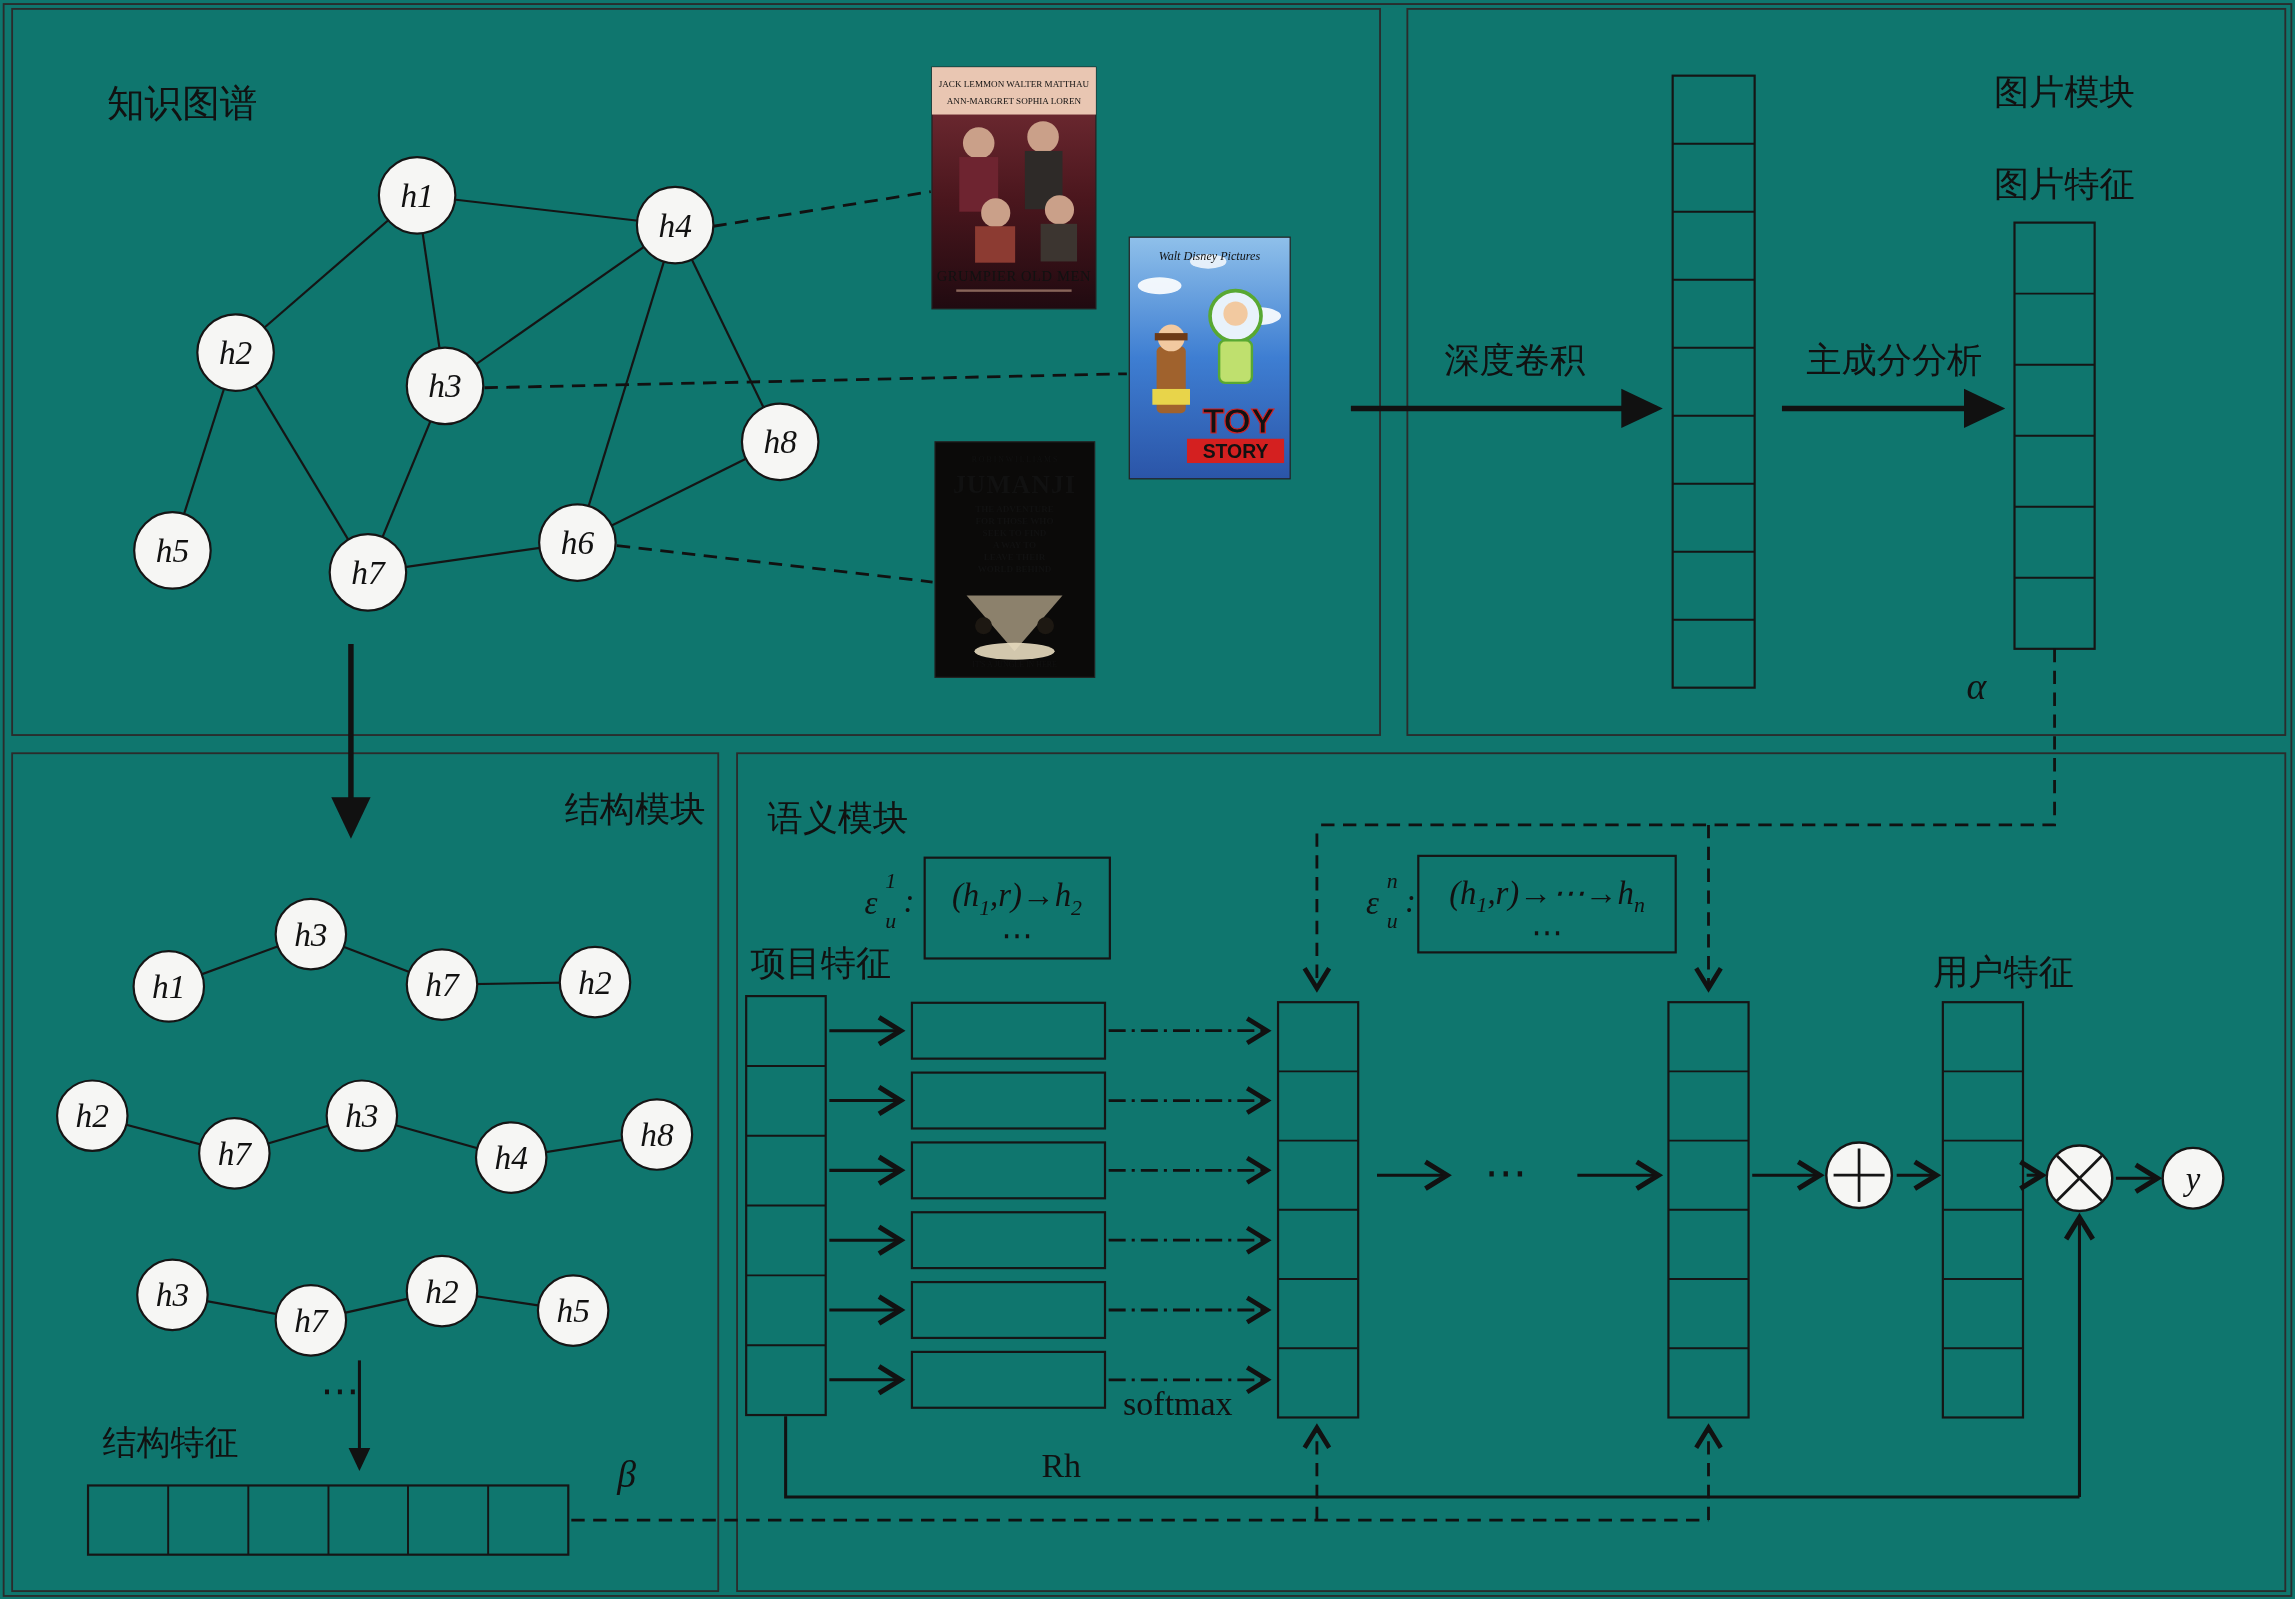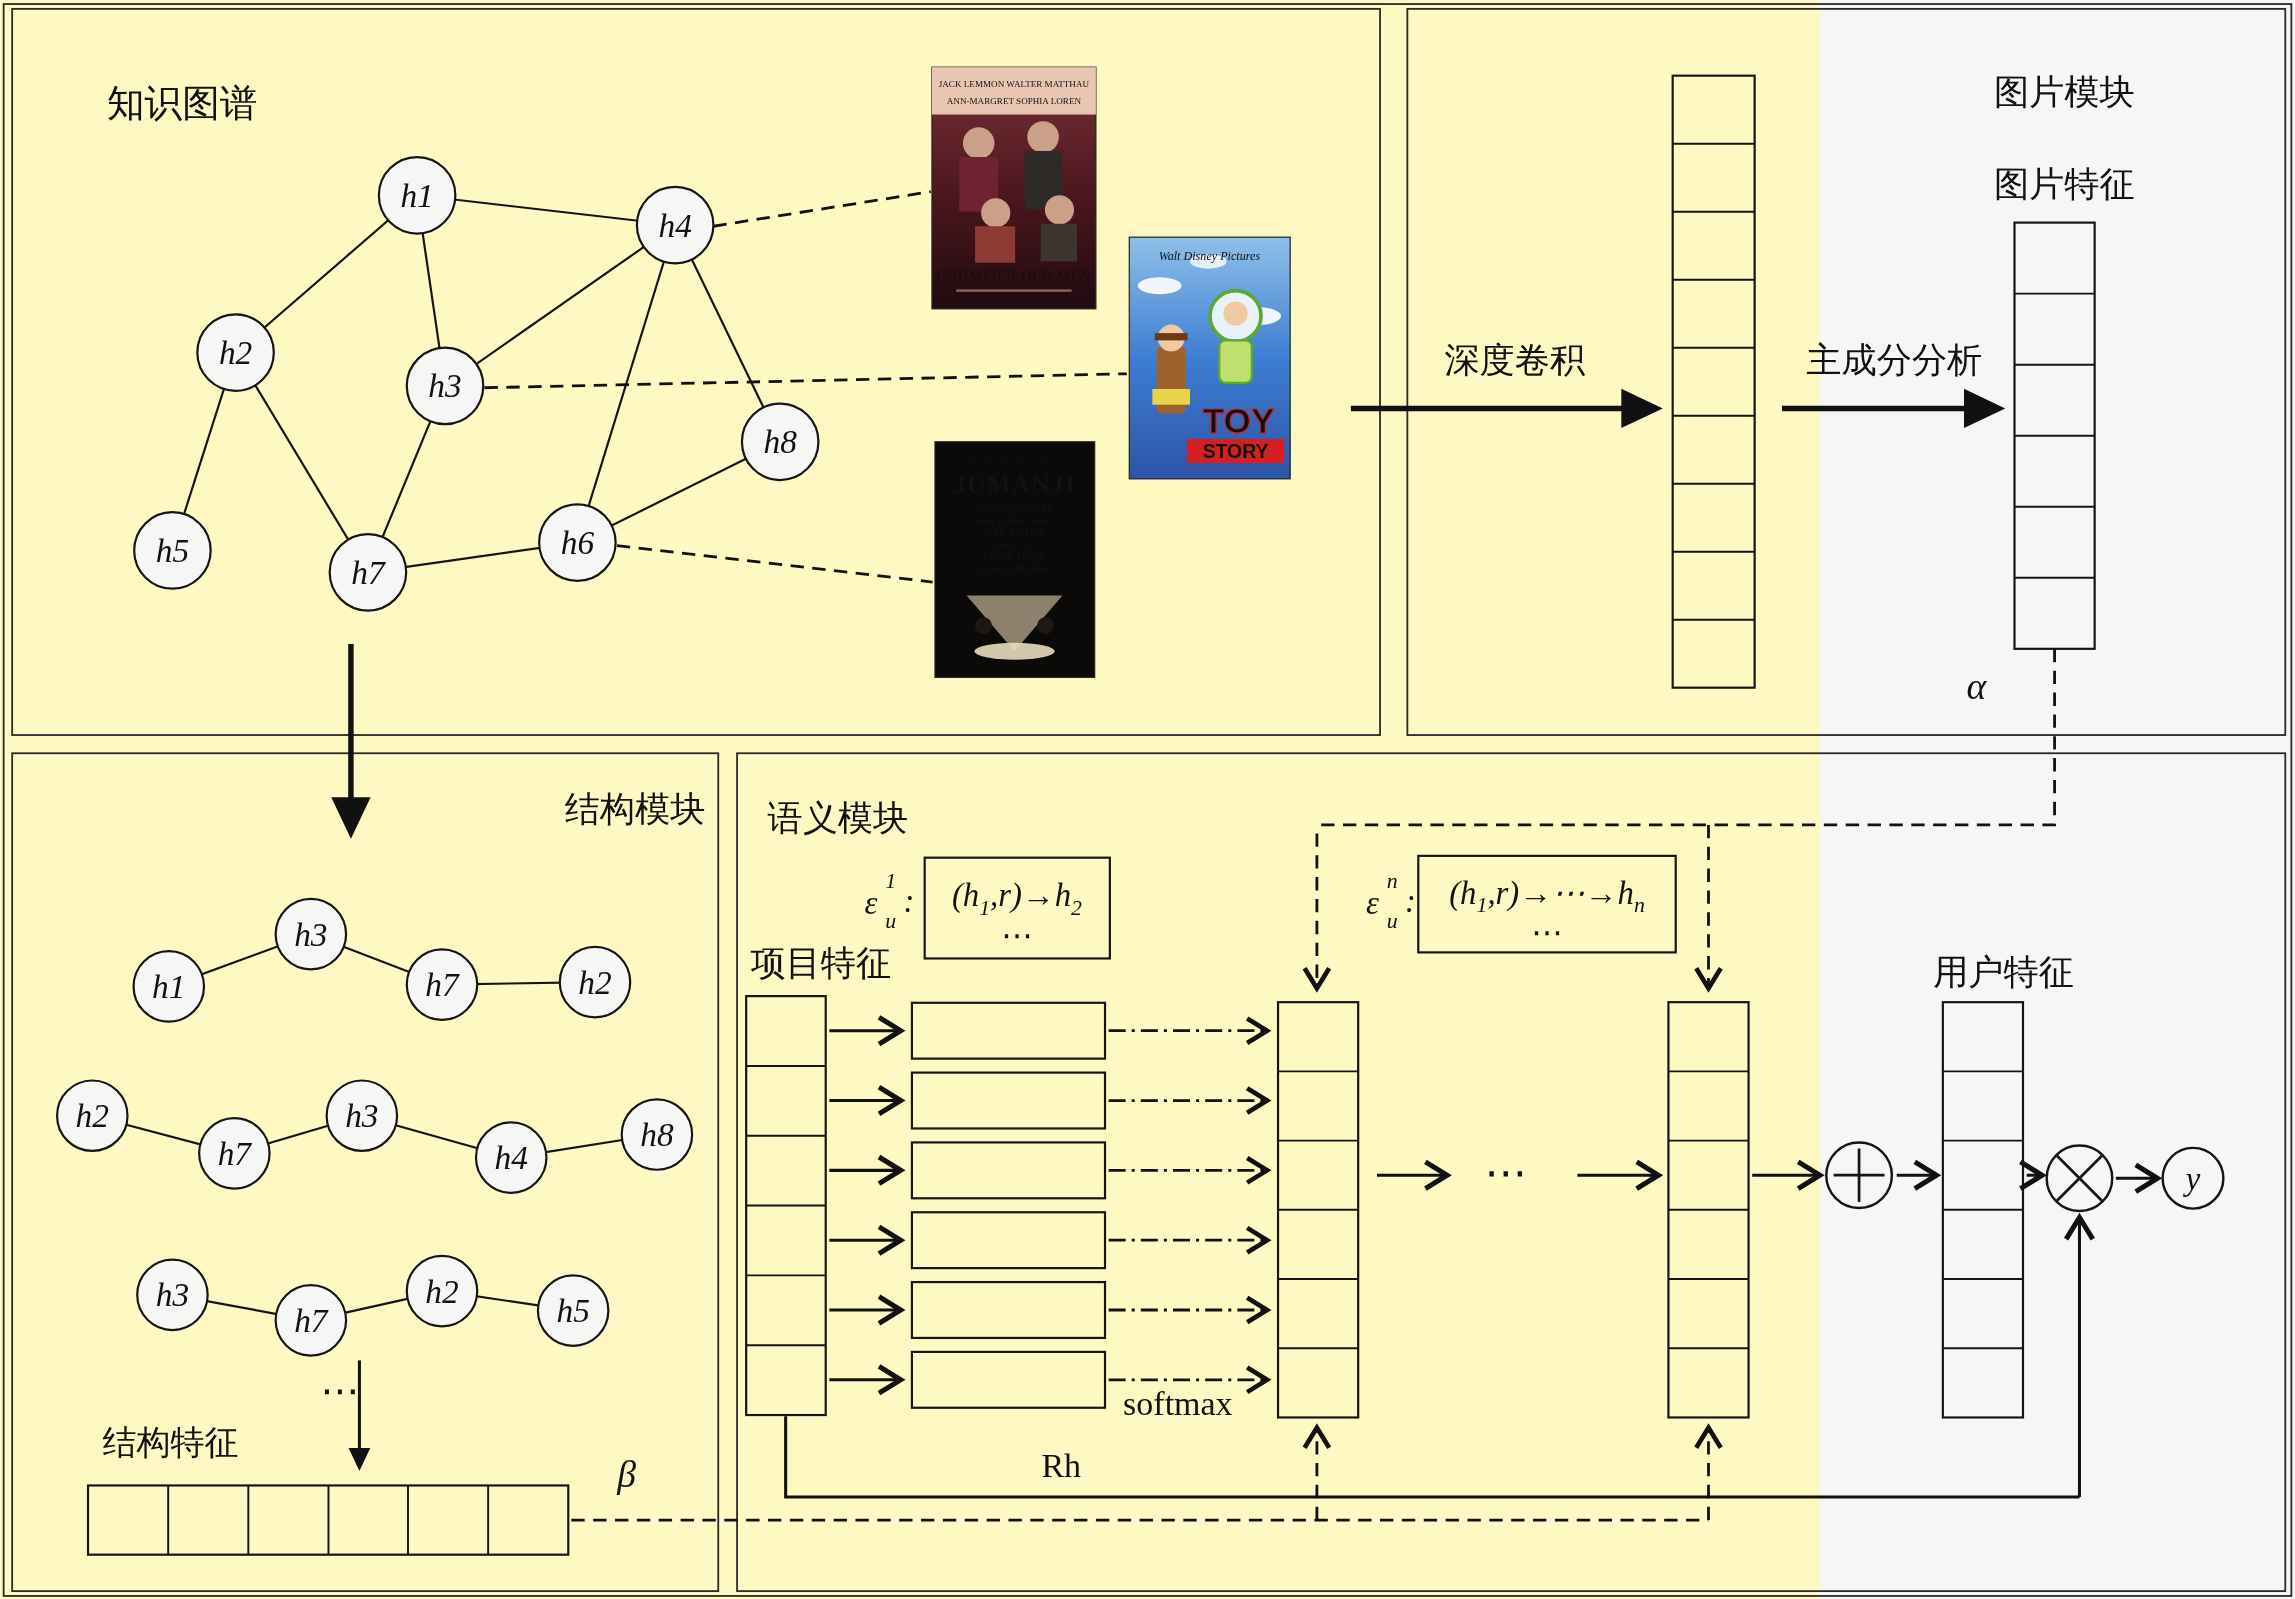--- a/index.html
+++ b/index.html
@@ -1,16 +1,16 @@
 <!DOCTYPE html>
 <html style="font-size:9.7px"><head>
 <meta charset="utf-8">
 <style>
   html,body{margin:0;padding:0;background:#f6f6f4;}
-  .stage{width:1820px;height:1600px;position:relative;background:#fef9c3;}
+  .stage{width:2295px;height:1600px;position:relative;background:#0f766e;}
   svg{display:block;}
   text{fill:#111;font-family:"Liberation Serif","DejaVu Serif",serif;}
   .cn{font-size:58px;}
   .cnbig{font-size:62px;}
   .nlab{font-size:55px;font-style:italic;}
   .math{font-style:italic;font-size:54px;}
   .sub{font-size:36px;}
   .greek{font-style:italic;font-size:62px;}
   .lat{font-size:56px;}
   .frame{stroke:#2b2b2b;stroke-width:3;fill:none;}

